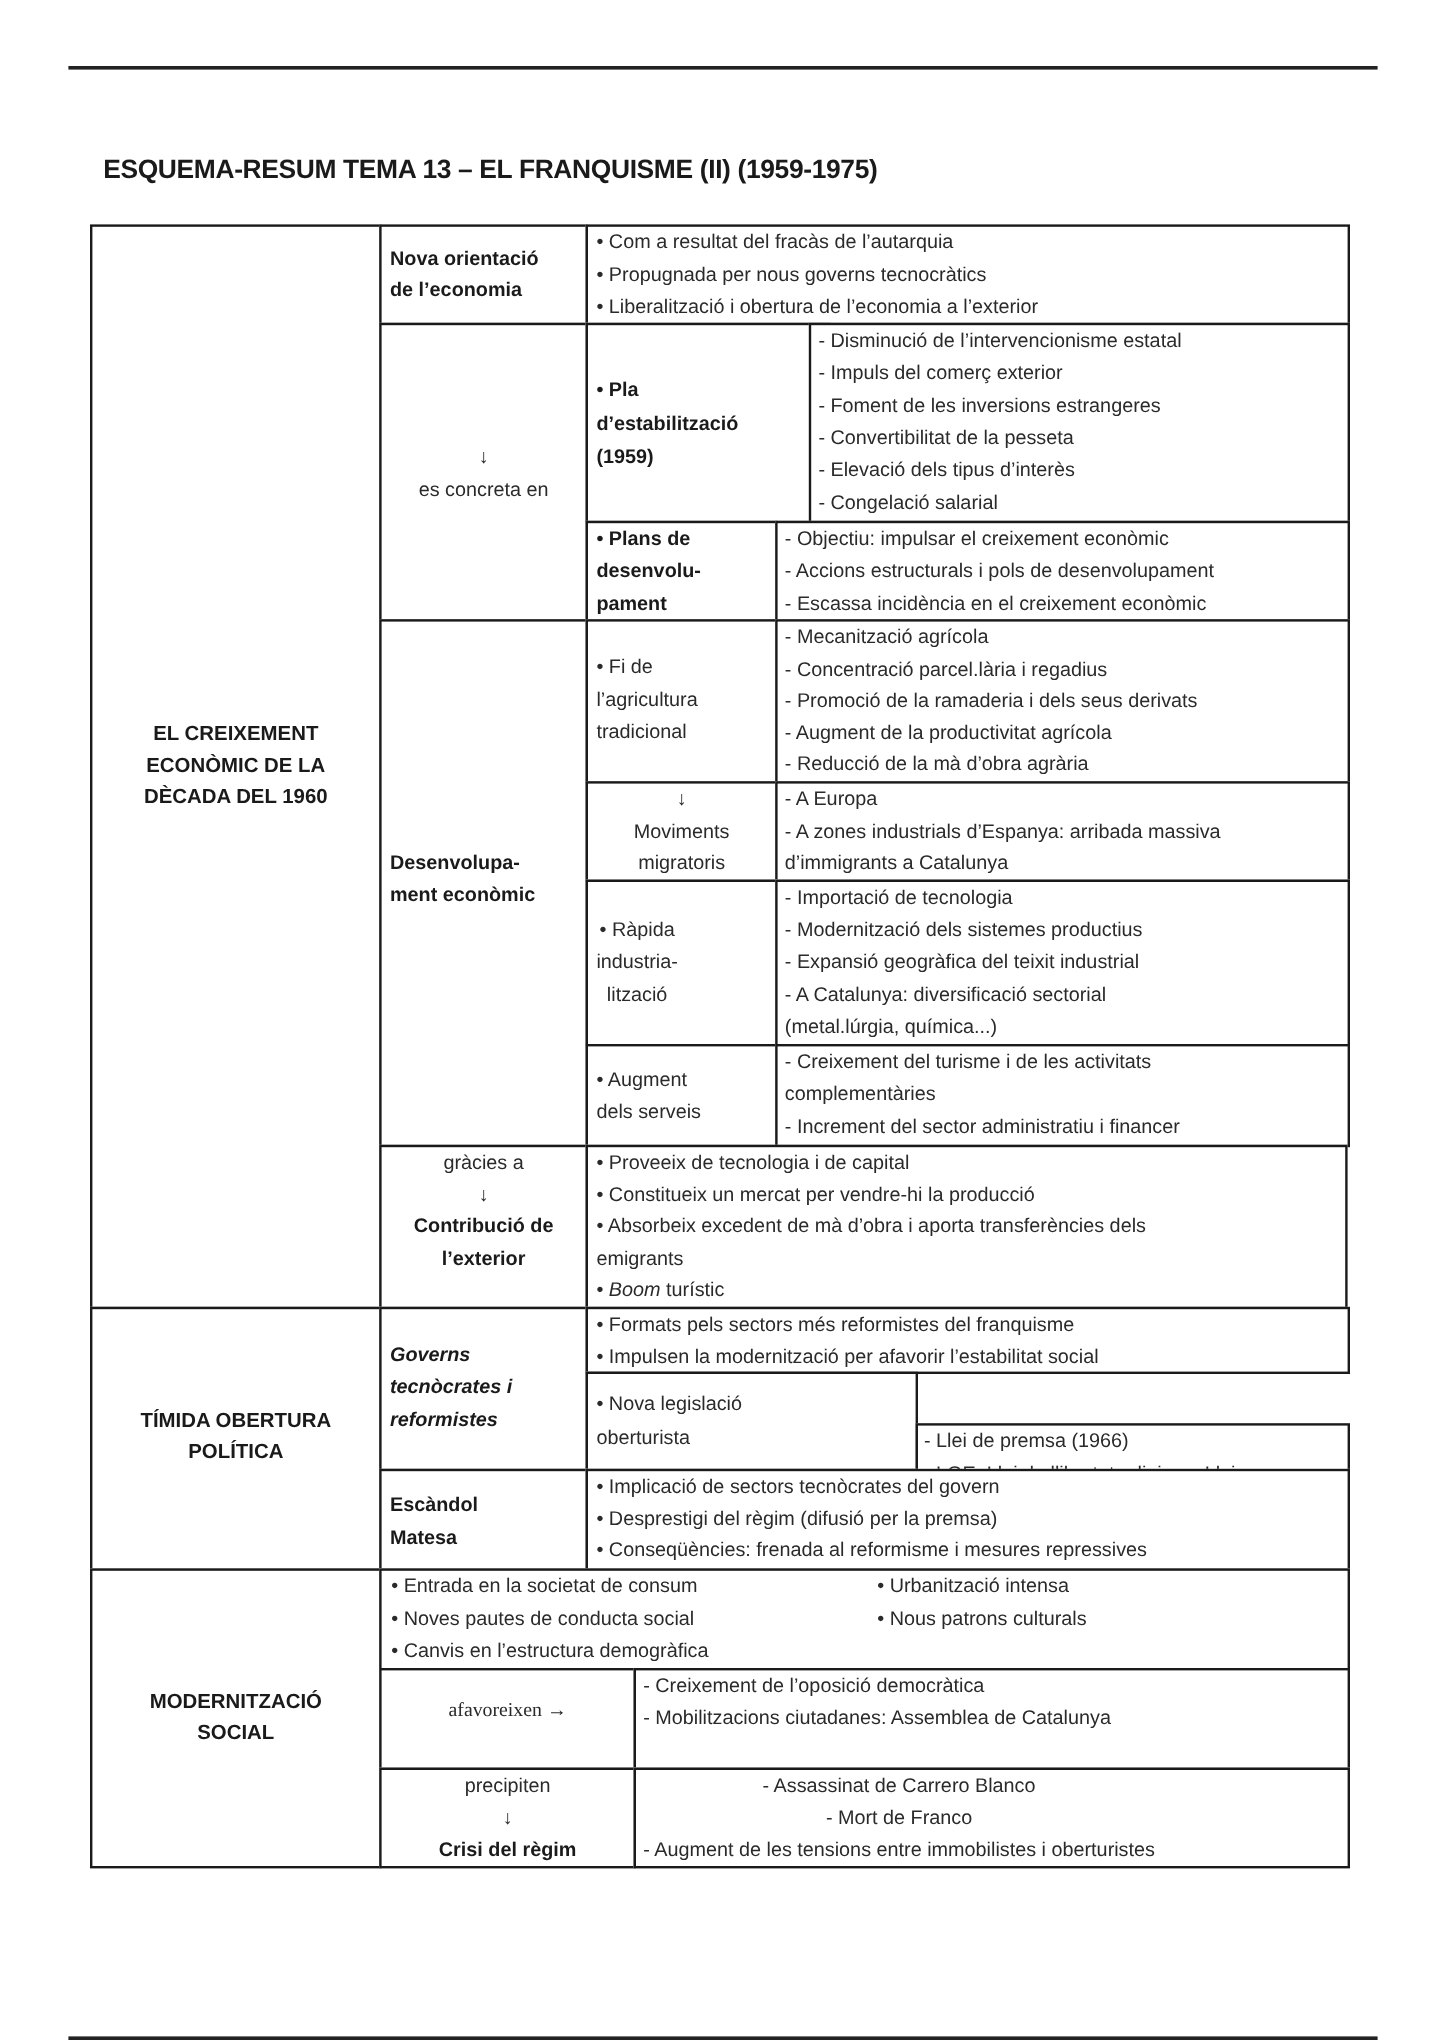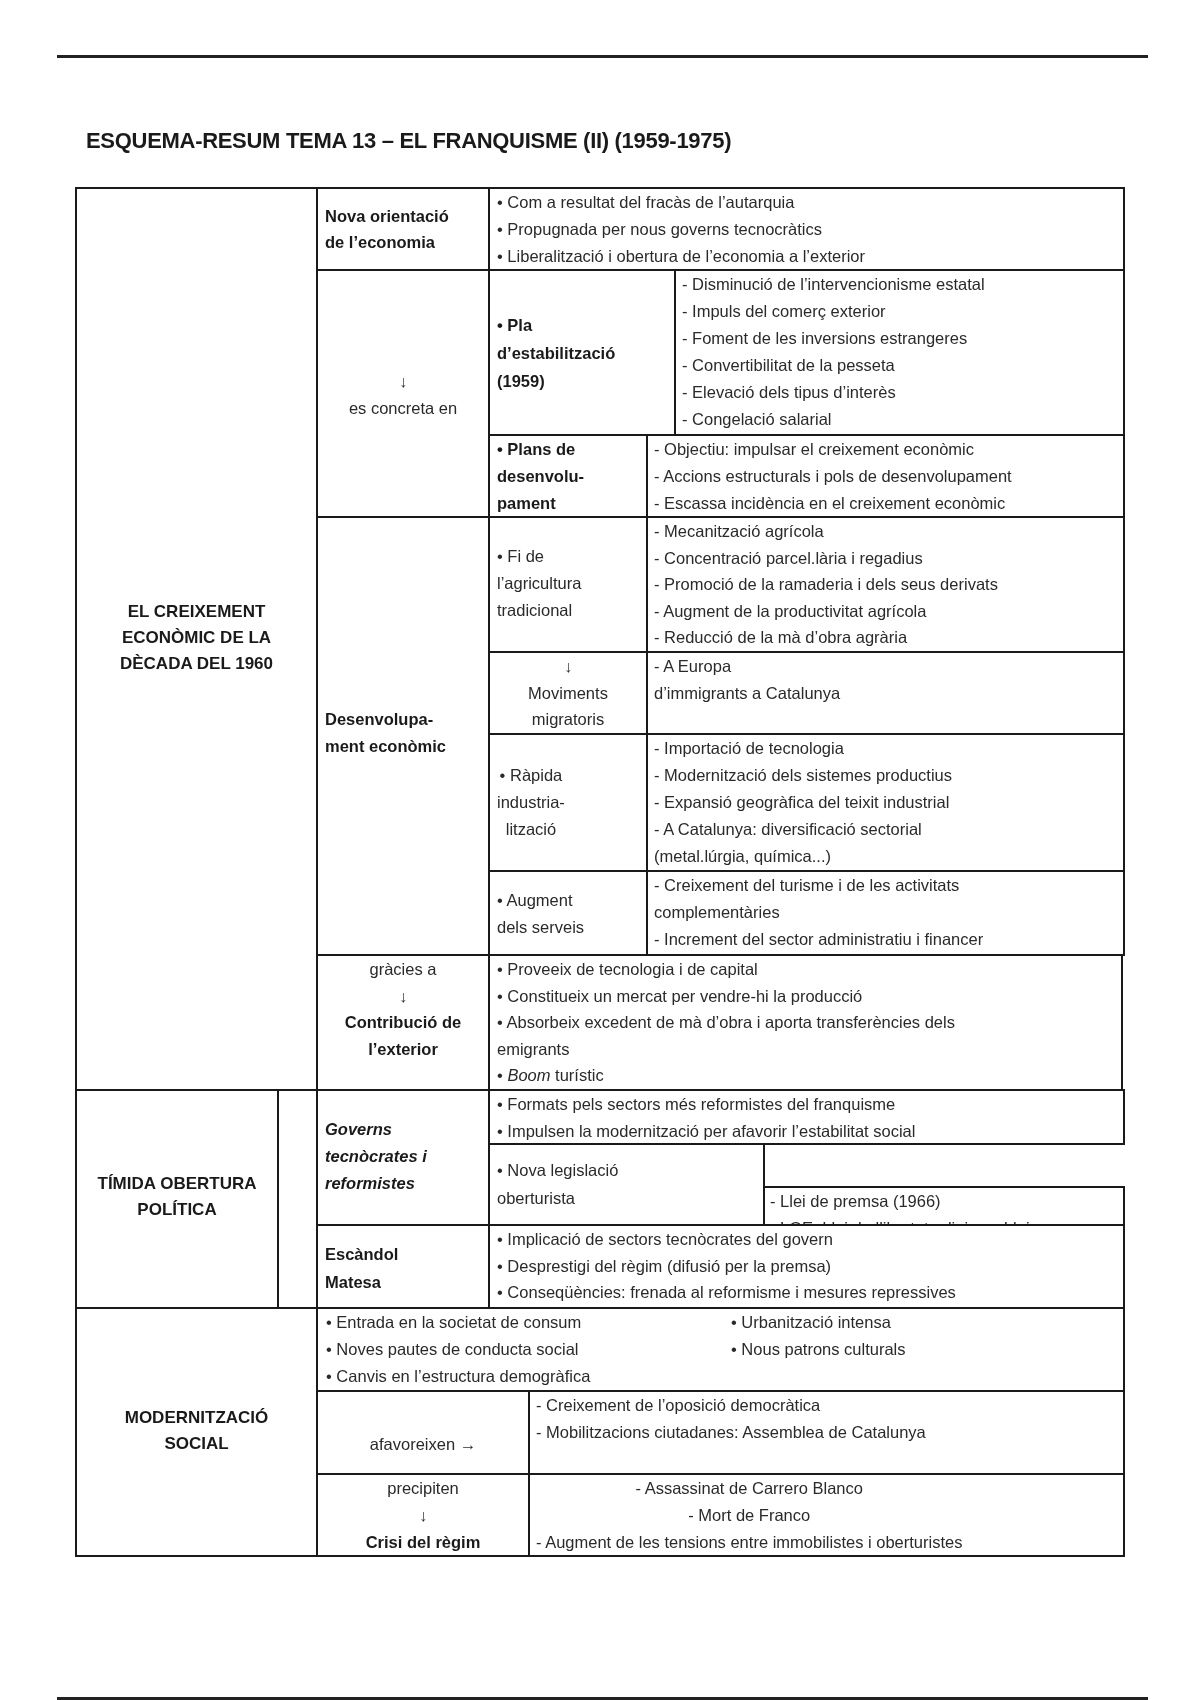--- a/index.html
+++ b/index.html
@@ -113,20 +113,21 @@
 <div class="cell" style="left:488px; top:651px; width:160px; height:84px;">
   <div class="txt c" style="left:0; right:0; top:0px; line-height:26.5px;">
     <div>↓</div>
     <div>Moviments</div>
     <div>migratoris</div>
   </div>
 </div>
 <div class="cell" style="left:646px; top:651px; width:479px; height:84px;">
   <div class="txt list" style="left:6px; top:0px; line-height:26.5px;">
     <div>- A Europa</div>
+    <div>- A zones industrials d’Espanya: arribada massiva</div>
     <div>d’immigrants a Catalunya</div>
   </div>
 </div>
 
 <div class="cell" style="left:488px; top:733px; width:160px; height:139px;">
   <div class="txt" style="left:7px; top:27px; line-height:27px;text-align:center;">
     <div>• Ràpida</div>
     <div>industria-</div>
     <div>lització</div>
   </div>
@@ -166,21 +167,21 @@
 <div class="cell" style="left:488px; top:954px; width:635px; height:137px;">
   <div class="txt list" style="left:7px; top:0px; line-height:26.5px;">
     <div>• Proveeix de tecnologia i de capital</div>
     <div>• Constitueix un mercat per vendre-hi la producció</div>
     <div>• Absorbeix excedent de mà d’obra i aporta transferències dels</div>
     <div>emigrants</div>
     <div><span>• </span><i>Boom</i><span> turístic</span></div>
   </div>
 </div>
 
-<div class="cell" style="left:75px; top:1089px; width:204px; height:220px;">
+<div class="cell" style="left:75px; top:1089px; width:243px; height:220px;">
   <div class="sec" style="left:0; right:0; top:80px;">
     <div>TÍMIDA OBERTURA</div>
     <div>POLÍTICA</div>
   </div>
 </div>
 
 <div class="cell" style="left:316px; top:1089px; width:174px; height:137px;font-style:italic;">
   <div class="txt b" style="left:7px; top:25px; line-height:27px;">
     <div>Governs</div>
     <div>tecnòcrates i</div>
@@ -234,21 +235,21 @@
     <div>• Noves pautes de conducta social</div>
     <div>• Canvis en l’estructura demogràfica</div>
   </div>
   <div class="txt list" style="left:413px; top:0px; line-height:27px;">
     <div>• Urbanització intensa</div>
     <div>• Nous patrons culturals</div>
   </div>
 </div>
 
 <div class="cell" style="left:316px; top:1390px; width:214px; height:85px;">
-  <div class="txt c" style="left:0; right:0; top:40px;">afavoreixen →</div>
+  <div class="txt c" style="left:0; right:0; top:20px;font-family:Liberation Serif, serif;">afavoreixen →</div>
 </div>
 <div class="cell" style="left:528px; top:1390px; width:597px; height:85px;">
   <div class="txt list" style="left:6px; top:0px; line-height:27px;">
     <div>- Creixement de l’oposició democràtica</div>
     <div>- Mobilitzacions ciutadanes: Assemblea de Catalunya</div>
   </div>
 </div>
 
 <div class="cell" style="left:316px; top:1473px; width:214px; height:84px;">
   <div class="txt c" style="left:0; right:0; top:0px; line-height:27px;">

